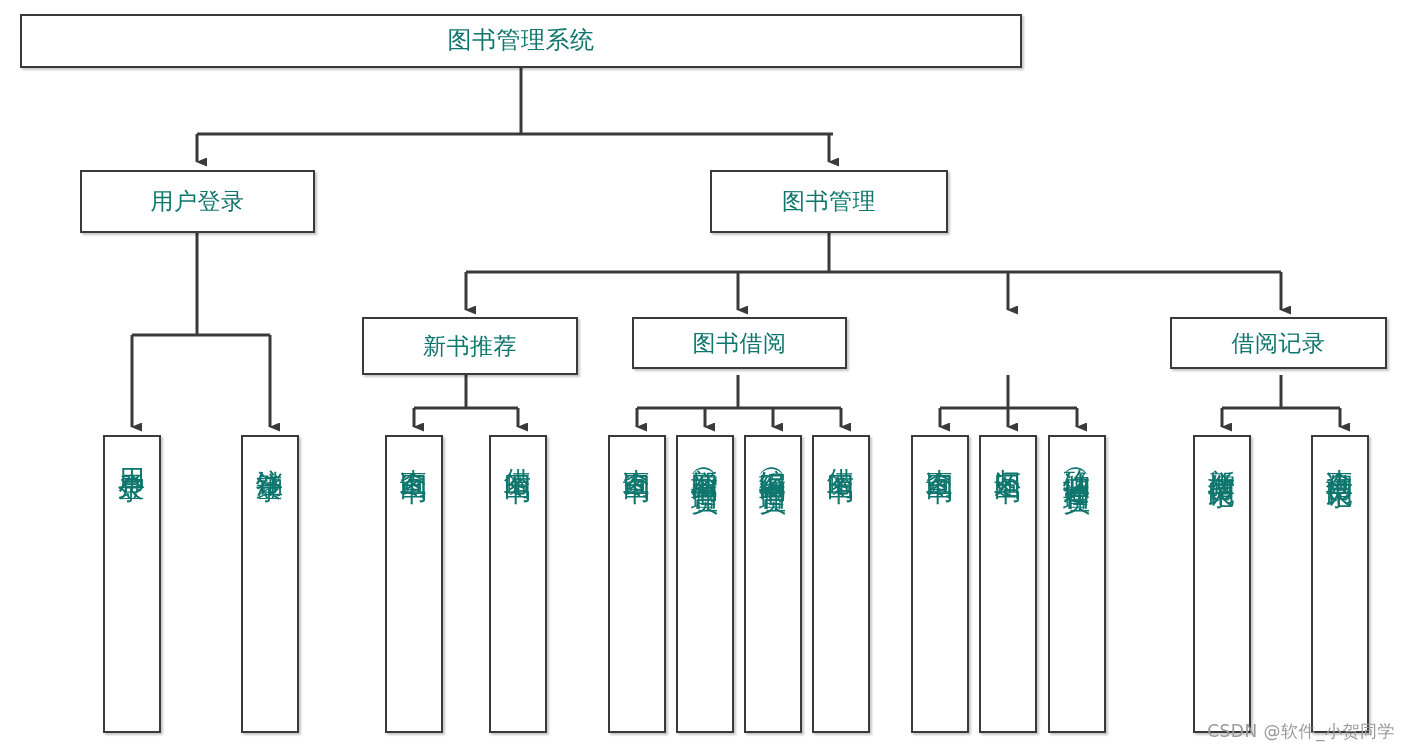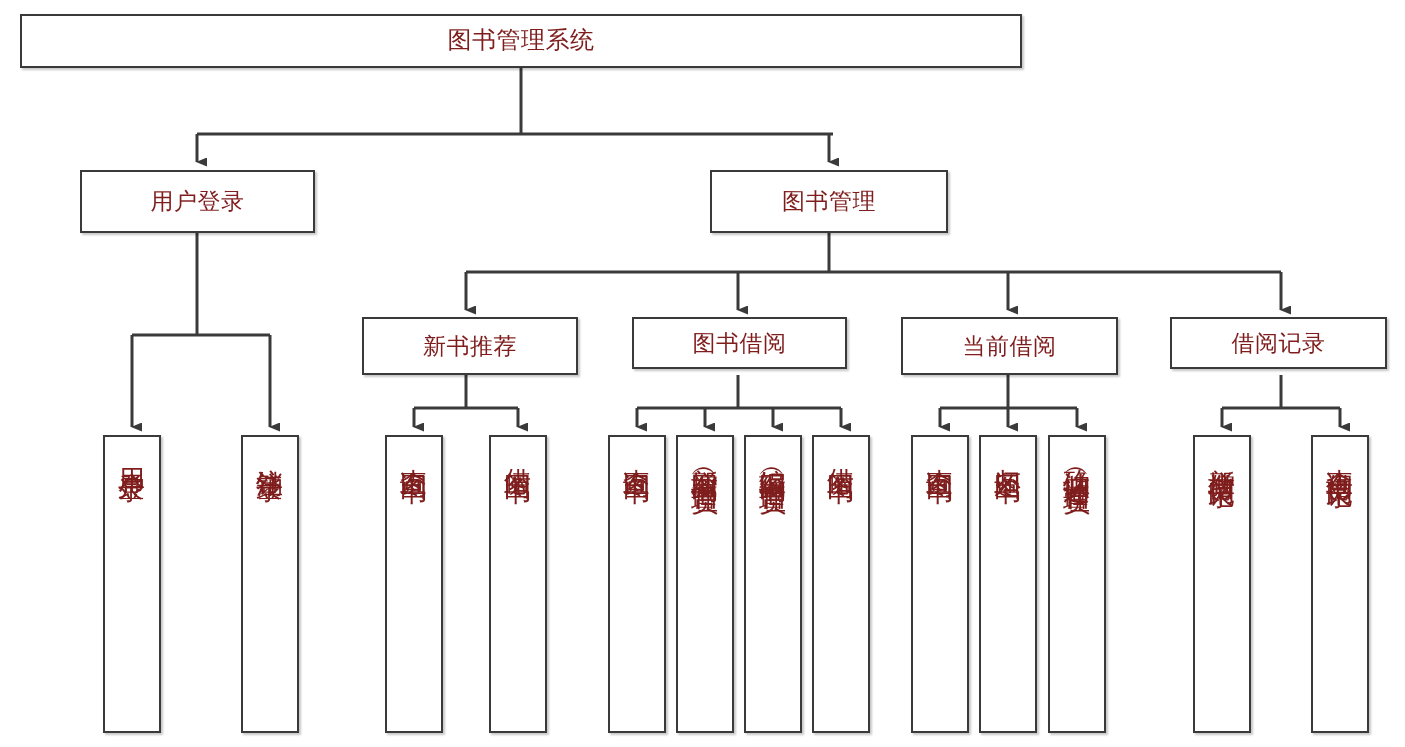--- a/index.html
+++ b/index.html
@@ -28,21 +28,21 @@
   }
   .node {
     position: absolute;
     box-sizing: border-box;
     background: #ffffff;
     border: 2px solid #3a3a3a;
     box-shadow: 2px 2px 2px rgba(0,0,0,0.22);
     display: flex;
     align-items: center;
     justify-content: center;
-    color: #7f1d1d;
+    color: #0f766e;
     text-align: center;
     overflow: hidden;
   }
   .node-label {
     display: block;
     line-height: 1.15;
     letter-spacing: 0.5px;
   }
   
   .node.horiz .node-label {
@@ -143,23 +143,20 @@
   </div>
 
   <div class="node horiz" style="left:362px; top:317px; width:216px; height:58px;align-items:center;">
     <span class="node-label">新书推荐</span>
   </div>
 
   <div class="node horiz" style="left:632px; top:317px; width:215px; height:52px;">
     <span class="node-label">图书借阅</span>
   </div>
 
-  <div class="node horiz" style="left:901px; top:317px; width:217px; height:58px;">
-    <span class="node-label">当前借阅</span>
-  </div>
 
   <div class="node horiz" style="left:1170px; top:317px; width:217px; height:52px;">
     <span class="node-label">借阅记录</span>
   </div>
 
   <div class="node vert" style="left:103px; top:435px; width:58px; height:298px;">
     <span class="node-label">用户登录</span>
   </div>
 
   <div class="node vert" style="left:241px; top:435px; width:58px; height:298px;">
@@ -203,14 +200,15 @@
   </div>
 
   <div class="node vert" style="left:1193px; top:435px; width:58px; height:298px;">
     <span class="node-label">新增借阅记录</span>
   </div>
 
   <div class="node vert" style="left:1311px; top:435px; width:58px; height:298px;">
     <span class="node-label">查询借阅记录</span>
   </div>
 
+  <div class="watermark">CSDN @软件_小贺同学</div>
 
 </div>
 
 </body></html>

